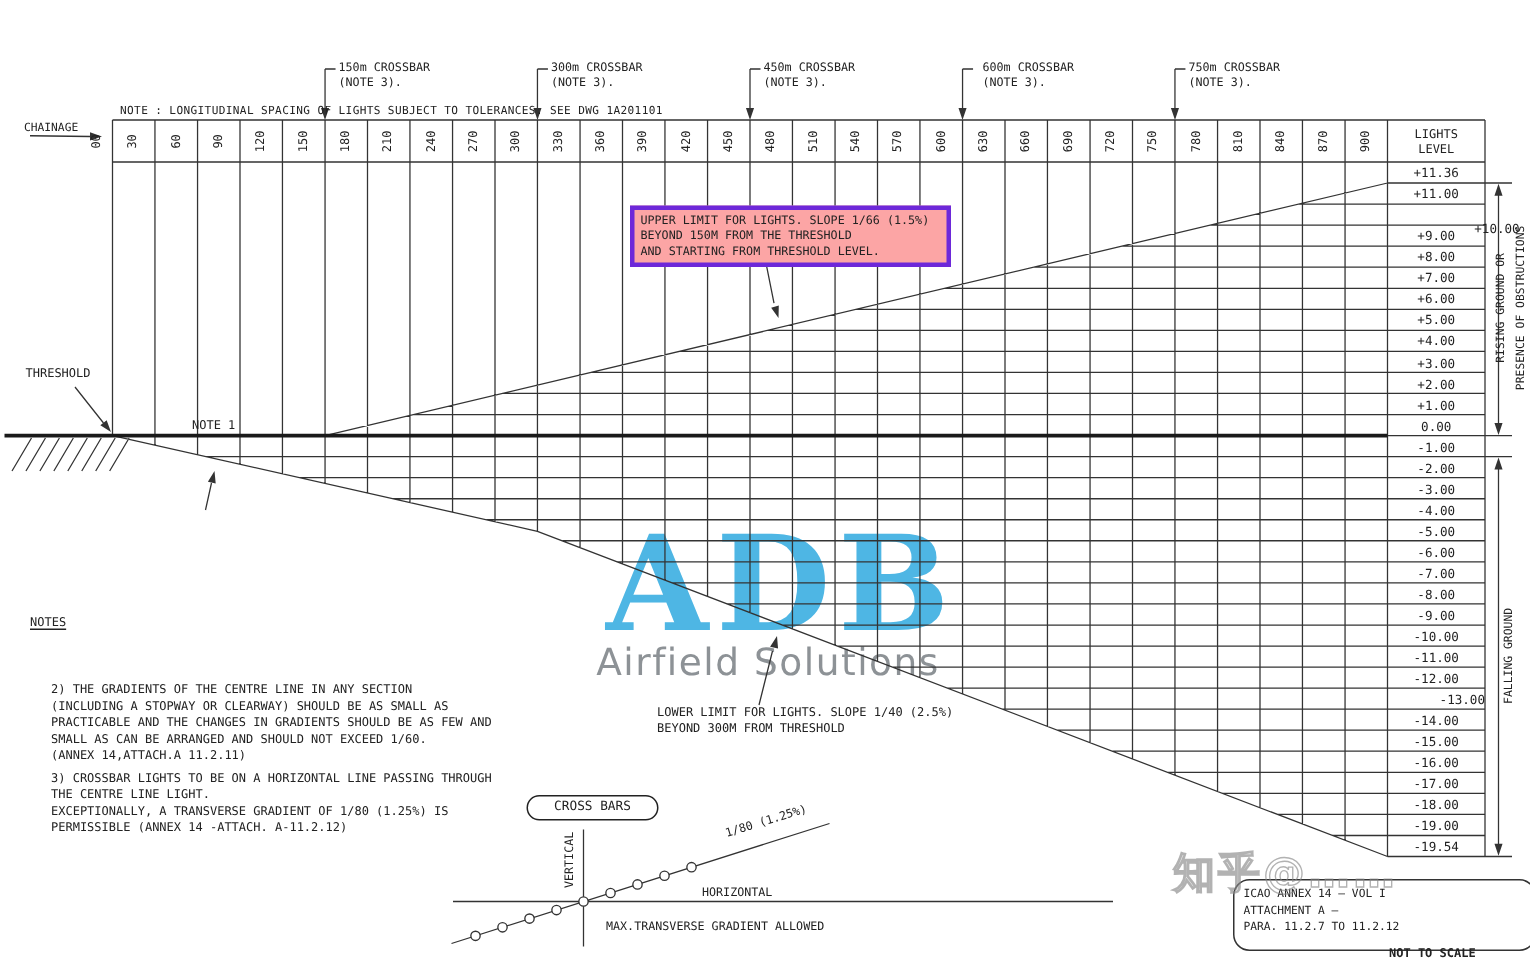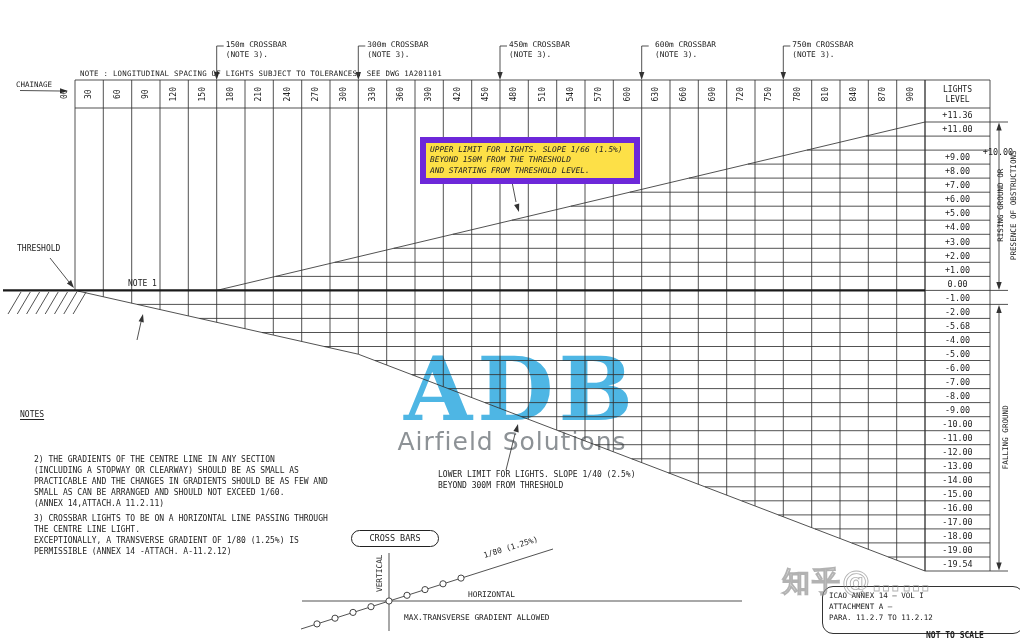--- a/index.html
+++ b/index.html
@@ -3,21 +3,21 @@
 <meta charset="utf-8">
 <style>
   html,body{margin:0;padding:0;background:#fff;}
   .stage{position:relative;width:1020px;height:644px;background:#fff;overflow:hidden;
          font-family:"DejaVu Sans Mono","Liberation Mono",monospace;color:#222;}
   .logo-wrap{position:absolute;z-index:0;}
   svg.draw{position:absolute;left:0;top:0;z-index:1;pointer-events:none;}
   .lbl{position:absolute;z-index:2;white-space:pre-line;font-size:8px;line-height:10.5px;color:#222;}
   .rot{transform:rotate(-90deg);}
   .ctr{text-align:center;}
-  .box{border:6px solid #6d28d9;background:#fde047;font-style:italic;}
+  .box{border:3px solid #6d28d9;background:#fca5a5;}
   .adb{font-family:"DejaVu Serif","Liberation Serif",serif;font-weight:bold;font-size:88px;line-height:74px;letter-spacing:5px;}
   .tagline{font-family:"DejaVu Sans","Liberation Sans",sans-serif;font-size:25px;line-height:26px;letter-spacing:1px;}
   .stadium{border:1.2px solid #222;border-radius:9px;}
   .titleblock{border:1px solid #333;border-radius:11px;}
   .watermark{font-family:"DejaVu Sans",sans-serif;font-weight:bold;font-size:28px;letter-spacing:2px;
              color:transparent;-webkit-text-stroke:0.9px #8a8a8a;opacity:.65;white-space:nowrap;}
   u{text-underline-offset:2px;}
 </style>
 </head>
 <body>
@@ -96,31 +96,31 @@
       <div class="lbl ctr" style="left: 925px; top: 180.3px; width: 65px; font-size: 8.4px; line-height: 10px;">+7.00</div>
       <div class="lbl ctr" style="left: 925px; top: 194.4px; width: 65px; font-size: 8.4px; line-height: 10px;">+6.00</div>
       <div class="lbl ctr" style="left: 925px; top: 208.4px; width: 65px; font-size: 8.4px; line-height: 10px;">+5.00</div>
       <div class="lbl ctr" style="left: 925px; top: 222.4px; width: 65px; font-size: 8.4px; line-height: 10px;">+4.00</div>
       <div class="lbl ctr" style="left: 925px; top: 236.5px; width: 65px; font-size: 8.4px; line-height: 10px;">+3.00</div>
       <div class="lbl ctr" style="left: 925px; top: 250.5px; width: 65px; font-size: 8.4px; line-height: 10px;">+2.00</div>
       <div class="lbl ctr" style="left: 925px; top: 264.5px; width: 65px; font-size: 8.4px; line-height: 10px;">+1.00</div>
       <div class="lbl ctr" style="left: 925px; top: 278.6px; width: 65px; font-size: 8.4px; line-height: 10px;">0.00</div>
       <div class="lbl ctr" style="left: 925px; top: 292.6px; width: 65px; font-size: 8.4px; line-height: 10px;">-1.00</div>
       <div class="lbl ctr" style="left: 925px; top: 306.6px; width: 65px; font-size: 8.4px; line-height: 10px;">-2.00</div>
-      <div class="lbl ctr" style="left: 925px; top: 320.6px; width: 65px; font-size: 8.4px; line-height: 10px;">-5.68</div>
+      <div class="lbl ctr" style="left: 925px; top: 320.6px; width: 65px; font-size: 8.4px; line-height: 10px;">-3.00</div>
       <div class="lbl ctr" style="left: 925px; top: 334.7px; width: 65px; font-size: 8.4px; line-height: 10px;">-4.00</div>
       <div class="lbl ctr" style="left: 925px; top: 348.7px; width: 65px; font-size: 8.4px; line-height: 10px;">-5.00</div>
       <div class="lbl ctr" style="left: 925px; top: 362.7px; width: 65px; font-size: 8.4px; line-height: 10px;">-6.00</div>
       <div class="lbl ctr" style="left: 925px; top: 376.8px; width: 65px; font-size: 8.4px; line-height: 10px;">-7.00</div>
       <div class="lbl ctr" style="left: 925px; top: 390.8px; width: 65px; font-size: 8.4px; line-height: 10px;">-8.00</div>
       <div class="lbl ctr" style="left: 925px; top: 404.8px; width: 65px; font-size: 8.4px; line-height: 10px;">-9.00</div>
       <div class="lbl ctr" style="left: 925px; top: 418.9px; width: 65px; font-size: 8.4px; line-height: 10px;">-10.00</div>
       <div class="lbl ctr" style="left: 925px; top: 432.9px; width: 65px; font-size: 8.4px; line-height: 10px;">-11.00</div>
       <div class="lbl ctr" style="left: 925px; top: 446.9px; width: 65px; font-size: 8.4px; line-height: 10px;">-12.00</div>
-      <div class="lbl ctr" style="left: 925px; top: 460.9px; width: 65px; font-size: 8.4px; line-height: 10px;">-13.00</div>
+      <div class="lbl ctr" style="left: 925px; top: 460.9px; width: 65px; font-size: 8.4px; line-height: 10px; text-align: right;">-13.00</div>
       <div class="lbl ctr" style="left: 925px; top: 475px; width: 65px; font-size: 8.4px; line-height: 10px;">-14.00</div>
       <div class="lbl ctr" style="left: 925px; top: 489px; width: 65px; font-size: 8.4px; line-height: 10px;">-15.00</div>
       <div class="lbl ctr" style="left: 925px; top: 503px; width: 65px; font-size: 8.4px; line-height: 10px;">-16.00</div>
       <div class="lbl ctr" style="left: 925px; top: 517.1px; width: 65px; font-size: 8.4px; line-height: 10px;">-17.00</div>
       <div class="lbl ctr" style="left: 925px; top: 531.1px; width: 65px; font-size: 8.4px; line-height: 10px;">-18.00</div>
       <div class="lbl ctr" style="left: 925px; top: 545.1px; width: 65px; font-size: 8.4px; line-height: 10px;">-19.00</div>
       <div class="lbl ctr" style="left: 925px; top: 559.2px; width: 65px; font-size: 8.4px; line-height: 10px;">-19.54</div>
       <div class="lbl rot ctr" style="left: 52px; top: 89px; width: 26px; font-size: 8px;">00</div>
       <div class="lbl rot ctr" style="left: 76.2px; top: 89px; width: 26px; font-size: 8px;">30</div>
       <div class="lbl rot ctr" style="left: 104.5px; top: 89px; width: 26px; font-size: 8px;">60</div>

